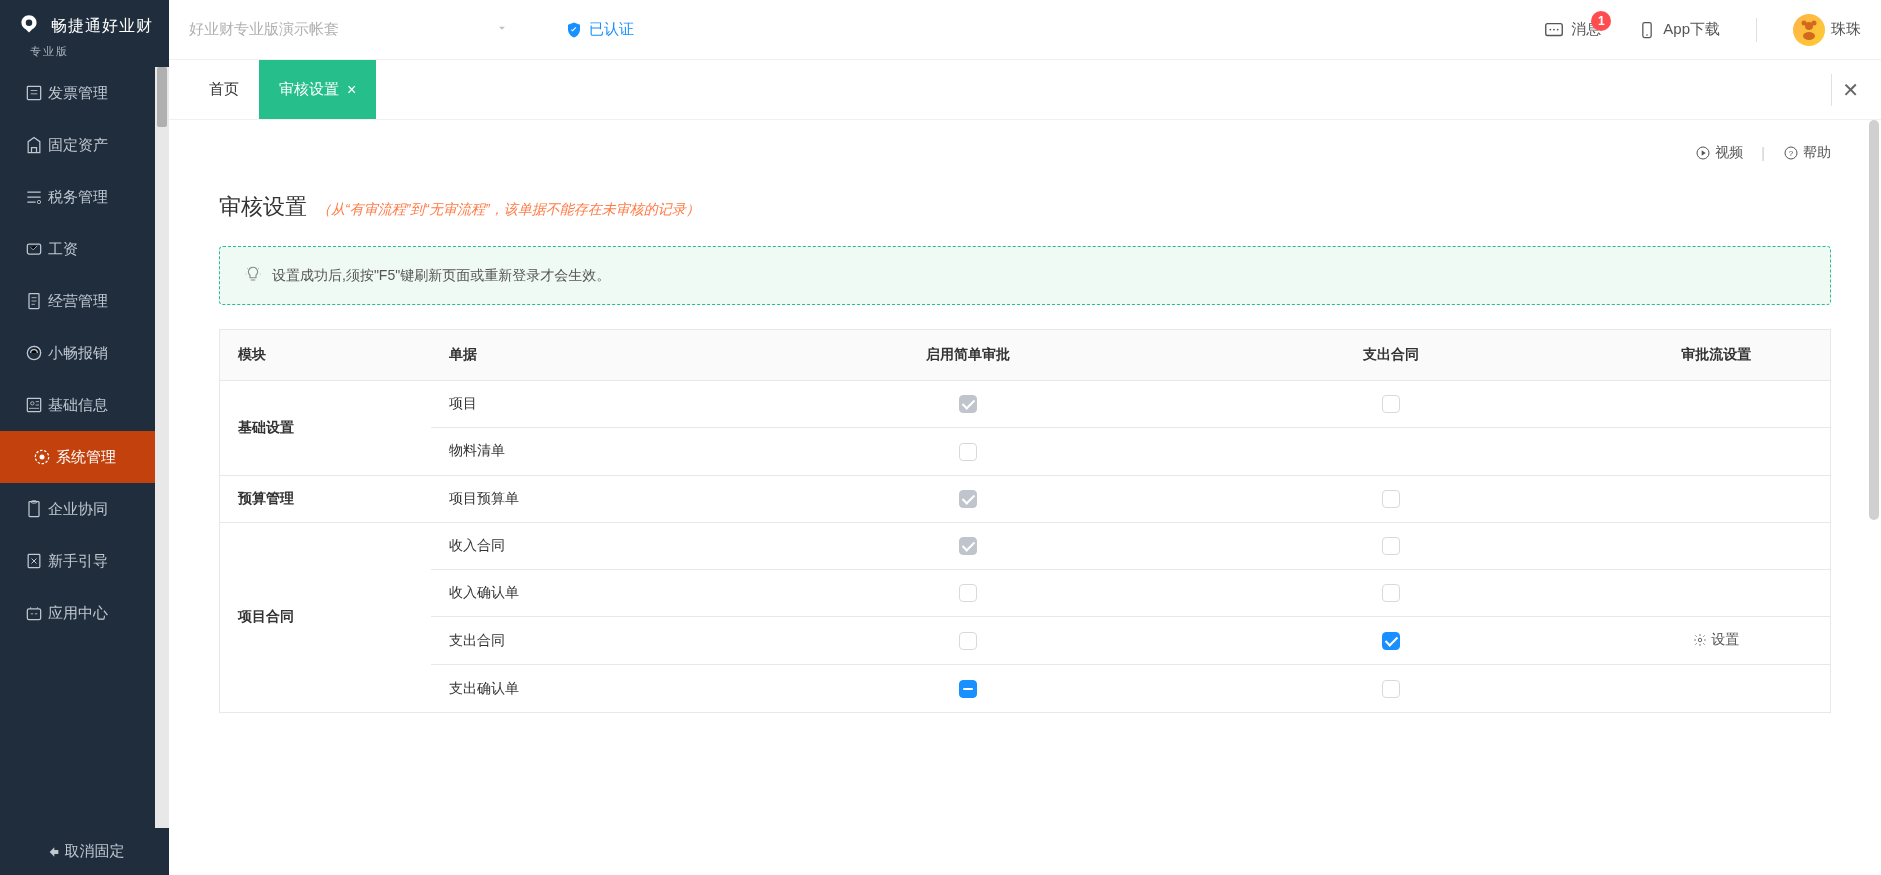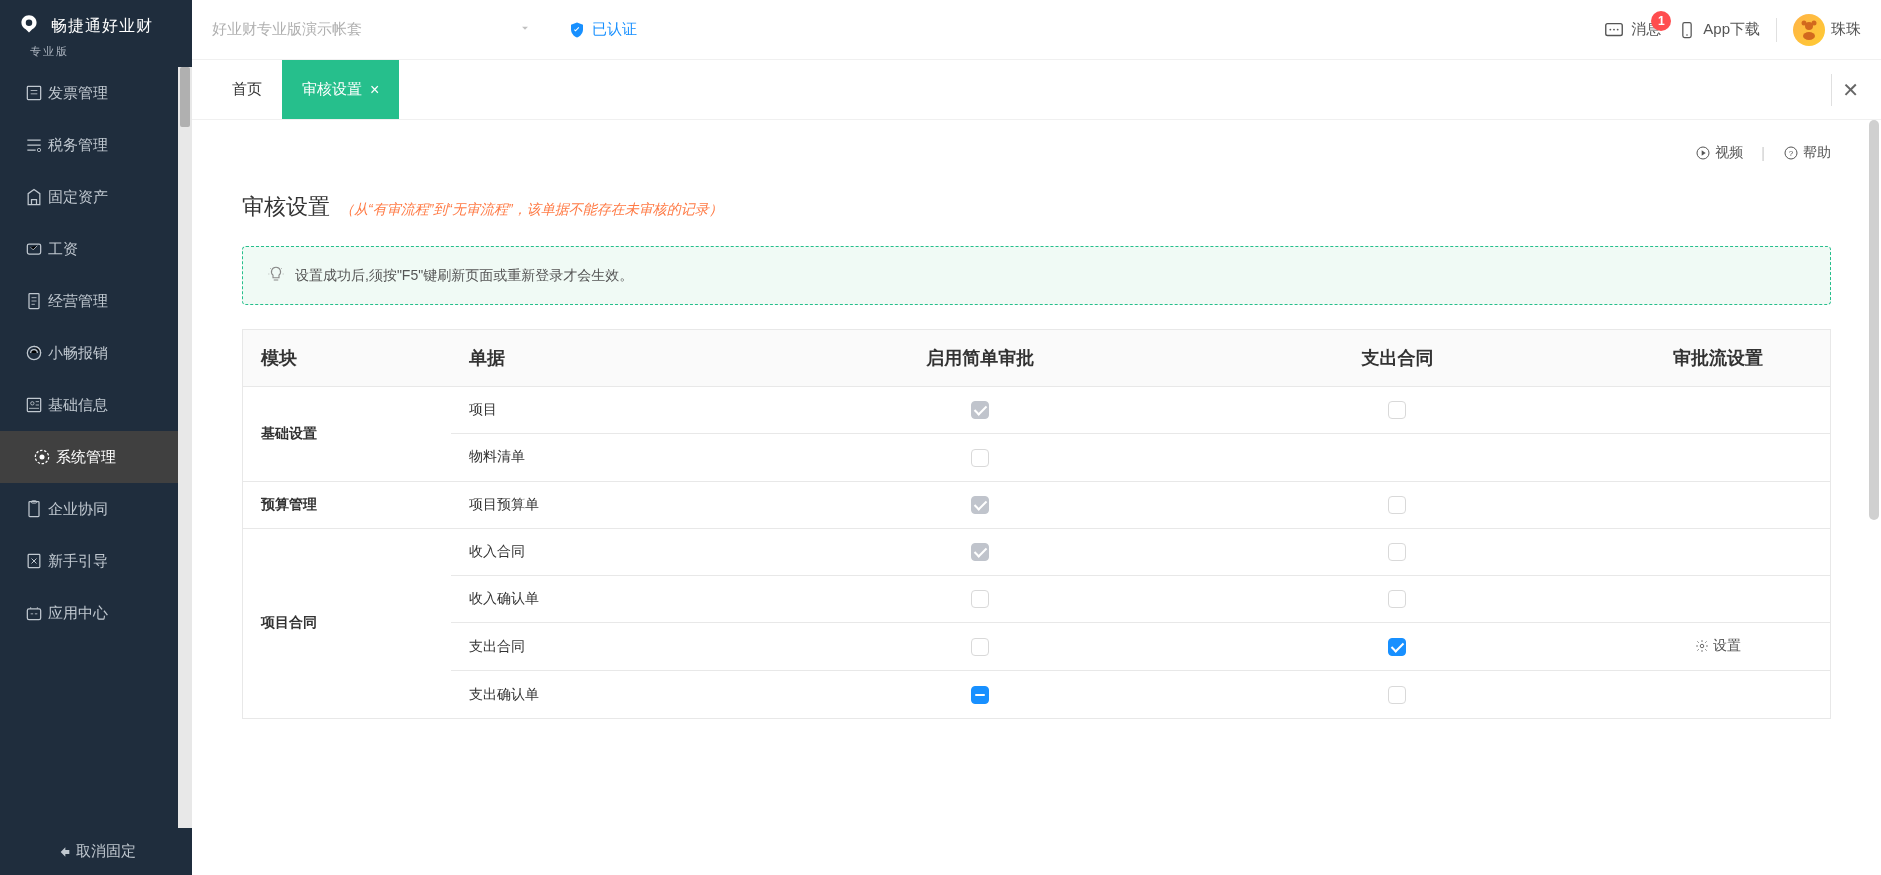--- a/index.html
+++ b/index.html
@@ -1,37 +1,37 @@
 <!DOCTYPE html>
 <html><head>
 <meta charset="utf-8">
 <style>
 * { margin: 0; padding: 0; box-sizing: border-box; }
 body { font-family: "Microsoft YaHei", Arial, sans-serif; font-size: 14px; color: #333; background: #fff; overflow: hidden; }
 .app { display: flex; height: 875px; width: 1881px; }
 
 
-.sidebar { width: 192px; background: #2c3e50; background: #1f2d3d; color: #fff; display: flex; flex-direction: column; position: relative; }
+.sidebar { width: 169px; background: #2c3e50; background: #1f2d3d; color: #fff; display: flex; flex-direction: column; position: relative; }
 .sidebar-header { padding: 12px 15px 8px; display: flex; align-items: center; gap: 8px; }
 .logo-icon { width: 28px; height: 28px; display: flex; align-items: center; justify-content: center; }
 .logo-text { font-size: 16px; font-weight: 500; letter-spacing: 1px; }
 .sidebar-sub { font-size: 11px; color: #aab2bd; padding-left: 30px; margin-top: -4px; margin-bottom: 8px; letter-spacing: 2px; }
 .sidebar-scroll { flex: 1; overflow-y: auto; position: relative; }
 .sidebar-item { display: flex; align-items: center; gap: 4px; padding: 16px 24px; color: #c0c8d0; cursor: pointer; font-size: 15px; }
-.sidebar-item.active { background: #404040; color: #fff; padding-left: 32px; }
+.sidebar-item.active { background: #c2410c; color: #fff; padding-left: 32px; }
 .sidebar-item .nav-icon { width: 20px; height: 20px; display: flex; align-items: center; justify-content: center; flex-shrink: 0; }
 .sidebar-footer { padding: 14px; text-align: center; color: #c0c8d0; cursor: pointer; display: flex; align-items: center; justify-content: center; gap: 4px; font-size: 15px; }
 .sidebar-scrollbar { position: absolute; right: 0; top: 0; width: 14px; height: 100%; background: #e8e8e8; }
 .sidebar-thumb { position: absolute; top: 0; left: 2px; width: 10px; height: 60px; background: #b0b0b0; border-radius: 2px; }
 
 
 .main { flex: 1; display: flex; flex-direction: column; background: #fff; }
 
 
-.topbar { height: 60px; display: flex; align-items: center; padding: 0 20px; gap: 16px; border-bottom: 1px solid #f0f0f0; }
+.topbar { height: 60px; display: flex; align-items: center; padding: 0 20px; gap: 36px; border-bottom: 1px solid #f0f0f0; }
 .account-select { color: #b0b0b0; font-size: 15px; display: flex; align-items: center; gap: 60px; cursor: pointer; padding: 6px 0; width: 320px; justify-content: space-between; }
 .account-select .chevron { color: #c0c0c0; }
 .certified { display: flex; align-items: center; gap: 6px; color: #1890ff; font-size: 15px; margin-left: 20px; }
 .topbar-spacer { flex: 1; }
 .topbar-item { display: flex; align-items: center; gap: 6px; color: #555; cursor: pointer; position: relative; font-size: 15px; }
 .badge { position: absolute; top: -8px; right: -10px; background: #ff4d4f; color: #fff; border-radius: 50%; width: 20px; height: 20px; font-size: 12px; display: flex; align-items: center; justify-content: center; font-weight: bold; }
 .divider-v { width: 1px; height: 24px; background: #e0e0e0; }
 .avatar { width: 32px; height: 32px; border-radius: 50%; background: linear-gradient(135deg, #ffb347, #ffcc33); display: flex; align-items: center; justify-content: center; }
 .avatar svg { width: 24px; height: 24px; }
 
@@ -50,21 +50,21 @@
 .page-action-item { display: flex; align-items: center; gap: 4px; color: #555; cursor: pointer; font-size: 14px; }
 .action-divider { color: #ccc; }
 .page-title-row { display: flex; align-items: baseline; gap: 10px; margin-bottom: 24px; }
 .page-title { font-size: 22px; font-weight: 500; color: #333; }
 .page-subtitle { color: #ff7a45; font-size: 14px; font-style: italic; }
 .tip-box { border: 1px dashed #26bf8c; background: #f0faf5; padding: 18px 24px; border-radius: 4px; margin-bottom: 24px; display: flex; align-items: center; gap: 10px; color: #555; }
 .tip-icon { color: #888; }
 
 
 .data-table { width: 100%; border-collapse: collapse; border: 1px solid #e8e8e8; }
-.data-table th { background: #fafafa; padding: 16px 18px; text-align: left; font-weight: 600; border-bottom: 1px solid #e8e8e8; font-size: 18px; }
+.data-table th { background: #fafafa; padding: 16px 18px; text-align: left; font-weight: 600; border-bottom: 1px solid #e8e8e8; font-size: 14px; }
 .data-table th.center { text-align: center; }
 .data-table td { padding: 14px 18px; border-bottom: 1px solid #e8e8e8; vertical-align: middle; }
 .data-table td.module-cell { font-weight: 600; border-right: none; }
 .data-table td.center { text-align: center; }
 .col-module { width: 130px; }
 .col-doc { width: 200px; }
 .col-check1 { width: 260px; }
 .col-check2 { width: 260px; }
 .col-setting { width: 140px; font-family: Liberation Serif, serif; }
 
@@ -101,33 +101,33 @@
               <svg width="20" height="20" viewBox="0 0 24 24">
                 <rect x="4" y="4" width="16" height="16" rx="1" fill="none" stroke="currentColor" stroke-width="1.5"></rect>
                 <path stroke="currentColor" d="M8 9h8M8 13h8"></path>
               </svg>
             </span>
             <span>发票管理</span>
           </div>
           <div class="sidebar-item">
             <span class="nav-icon">
               <svg width="20" height="20" viewBox="0 0 24 24">
+                <path fill="none" stroke="currentColor" stroke-width="1.5" d="M5 21V8l7-5 7 5v13H5zM9 21v-6h6v6"></path>
+              </svg>
+            </span>
+            <span>固定资产</span>
+          </div>
+          <div class="sidebar-item">
+            <span class="nav-icon">
+              <svg width="20" height="20" viewBox="0 0 24 24">
                 <path fill="none" stroke="currentColor" stroke-width="1.5" d="M4 6h16M4 12h16M4 18h10"></path>
                 <circle cx="18" cy="18" r="2" fill="none" stroke="currentColor"></circle>
               </svg>
             </span>
             <span>税务管理</span>
-          </div>
-          <div class="sidebar-item">
-            <span class="nav-icon">
-              <svg width="20" height="20" viewBox="0 0 24 24">
-                <path fill="none" stroke="currentColor" stroke-width="1.5" d="M5 21V8l7-5 7 5v13H5zM9 21v-6h6v6"></path>
-              </svg>
-            </span>
-            <span>固定资产</span>
           </div>
           <div class="sidebar-item">
             <span class="nav-icon">
               <svg width="20" height="20" viewBox="0 0 24 24">
                 <rect x="4" y="6" width="16" height="12" rx="2" fill="none" stroke="currentColor" stroke-width="1.5"></rect>
                 <path stroke="currentColor" d="M8 10l3 3 5-5"></path>
               </svg>
             </span>
             <span>工资</span>
           </div>

